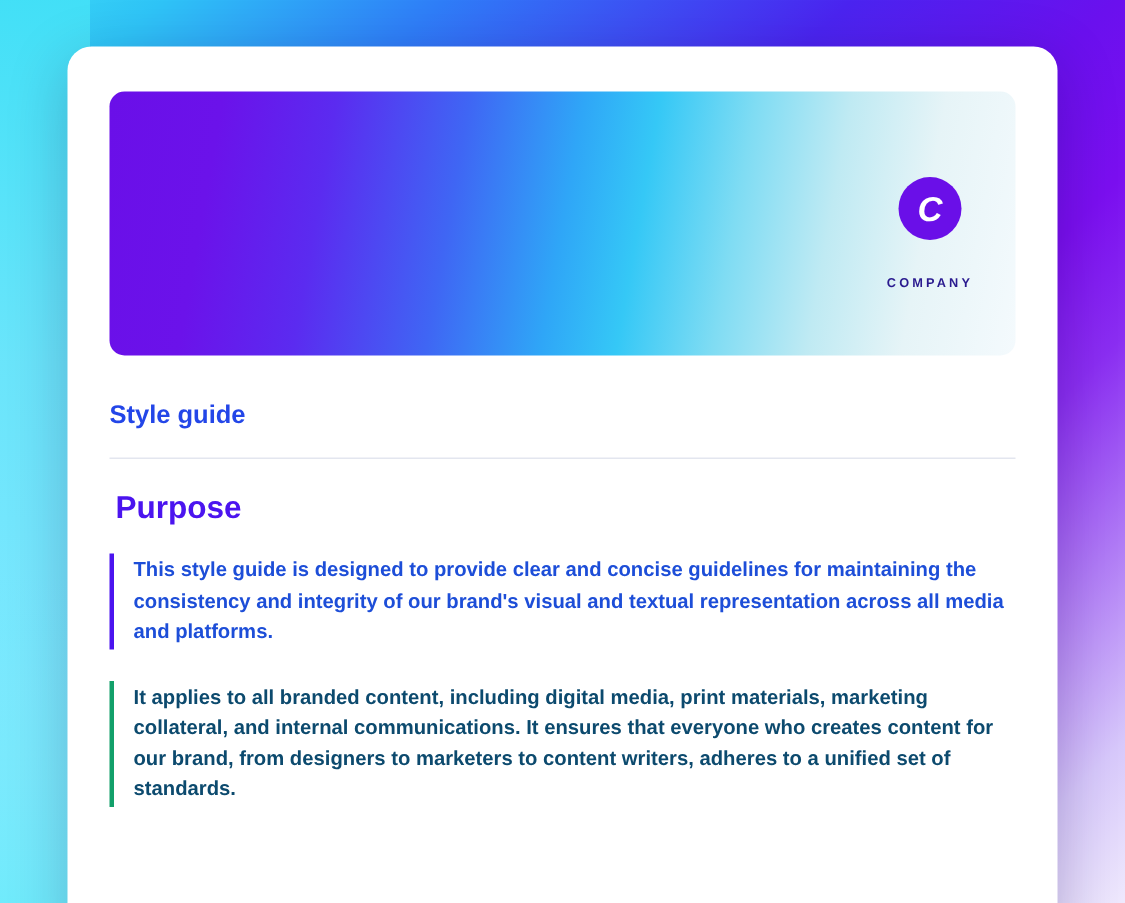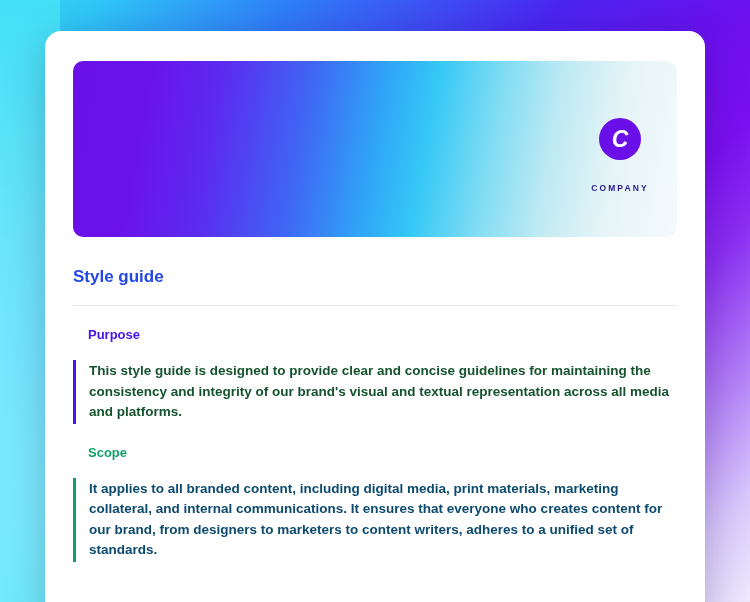--- a/index.html
+++ b/index.html
@@ -131,35 +131,35 @@
     font-weight: bold;
   }
   .divider {
     margin-top: 18px;
     border-top: 1px solid #e3e6ef;
   }
   .section {
     margin-top: 21px;
   }
   .section-heading {
-    font-size: 13px;
+    font-size: 21px;
     font-weight: bold;
-    margin: 0 0 18px 15px;
+    margin: 0 0 18px 4px;
   }
   .h-purpose { color: #4b14ef; }
   .h-scope   { color: #12a06a; }
 
   .callout {
     border-left: 3px solid currentColor;
     padding: 1px 0 1px 13px;
     font-size: 13.5px;
     font-weight: bold;
     line-height: 1.52;
   }
-  .c-purpose { color: #14532d; border-left-color: #4b14ef; }
+  .c-purpose { color: #1d4ed8; border-left-color: #4b14ef; }
   .c-scope   { color: #0c4a6e; border-left-color: #12a06a; }
 </style>
 </head>
 <body>
 
 <div class="backdrop">
   <div class="backdrop-left-glow"></div>
   <div class="backdrop-bottom-glow"></div>
 </div>
 
@@ -175,18 +175,17 @@
 
     <h1 class="doc-title">Style guide</h1>
     <div class="divider"></div>
 
     <div class="section">
       <h2 class="section-heading h-purpose">Purpose</h2>
       <div class="callout c-purpose">This style guide is designed to provide clear and concise guidelines for maintaining the consistency and integrity of our brand's visual and textual representation across all media and platforms.</div>
     </div>
 
     <div class="section">
-      <h2 class="section-heading h-scope">Scope</h2>
       <div class="callout c-scope">It applies to all branded content, including digital media, print materials, marketing collateral, and internal communications. It ensures that everyone who creates content for our brand, from designers to marketers to content writers, adheres to a unified set of standards.</div>
     </div>
 
   </div>
 </div>
 
 </body></html>

